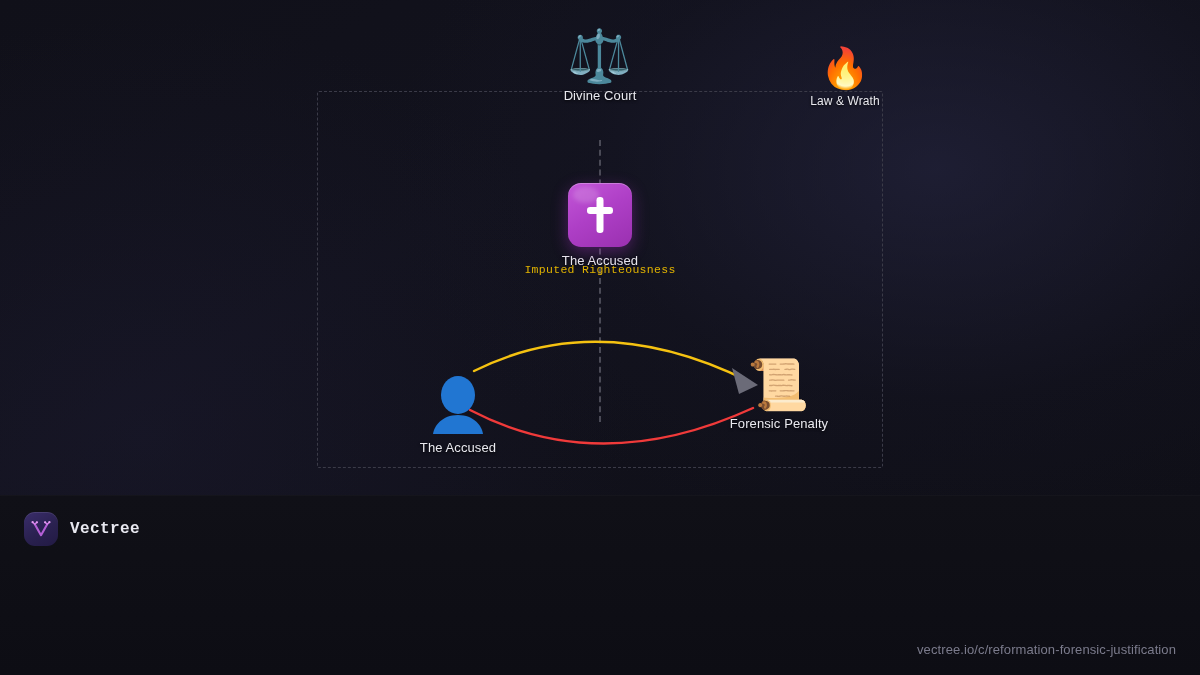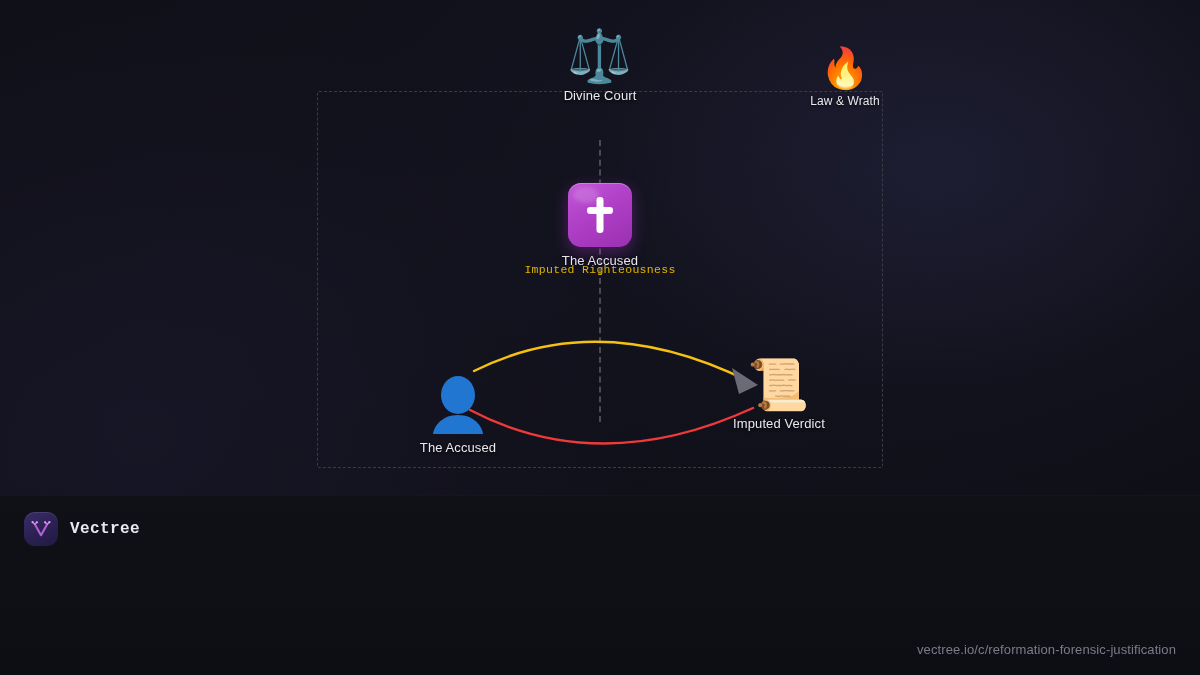--- a/index.html
+++ b/index.html
@@ -219,21 +219,21 @@
       <svg width="56" height="58" viewBox="0 0 56 58">
         <ellipse cx="28" cy="19" rx="17" ry="19" fill="#2176d2"></ellipse>
         <path d="M 28 39 C 12 39 4 50 3 58 L 53 58 C 52 50 44 39 28 39 Z" fill="#2176d2"></path>
       </svg>
     </div>
     <div class="node-label">The Accused</div>
   </div>
 
   <div class="node" id="node-verdict">
     <div class="node-glyph">📜</div>
-    <div class="node-label">Imputed Verdict</div>
+    <div class="node-label">Forensic Penalty</div>
   </div>
 
   <div class="edge-label" id="label-imputed">Imputed Righteousness</div>
 </div>
 
 <div class="edge-label" id="label-penalty">Substitutionary Penalty</div>
 
 <div id="footer">
 
   <div id="brand">

